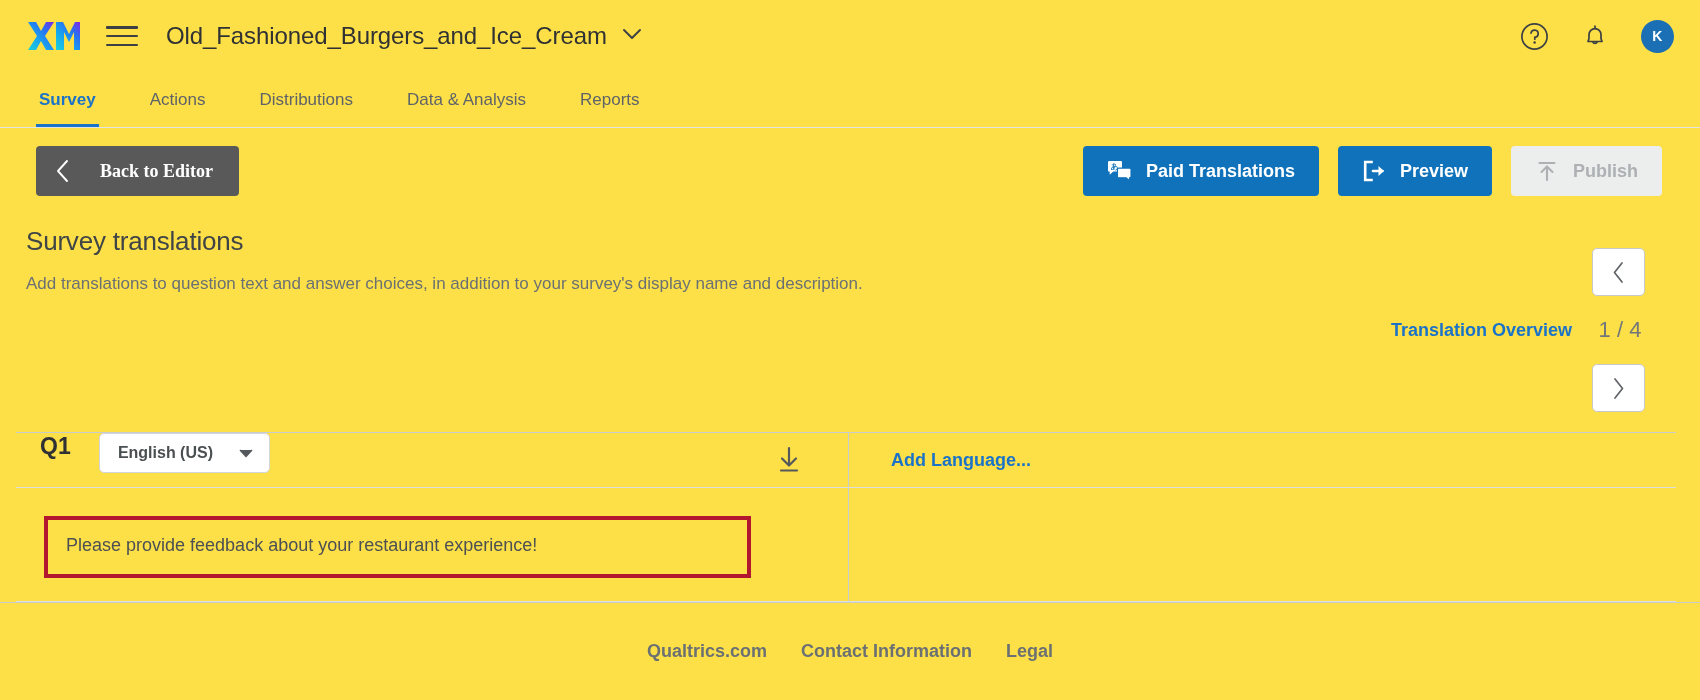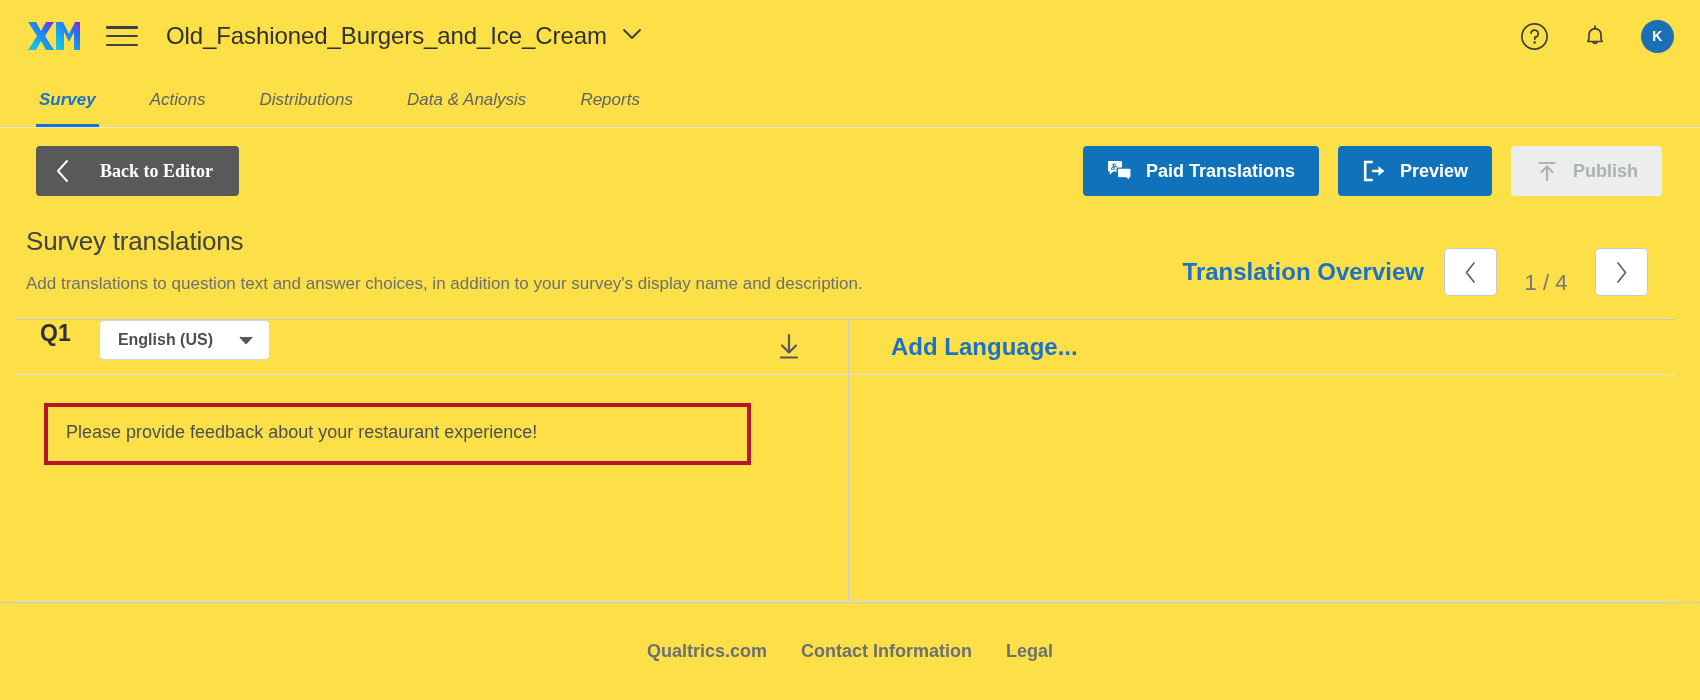--- a/index.html
+++ b/index.html
@@ -107,21 +107,20 @@
 
   
   .navtabs {
     height: 56px;
     display: flex;
     align-items: stretch;
     padding: 0 0 0 36px;
     border-bottom: 1px solid #e3e4e5;
     flex: 0 0 auto;
     gap: 0;
-    font-style: italic;
   }
 
   .navtab {
     display: flex;
     align-items: center;
     font-size: 17px;
     color: #5f6368;
     cursor: pointer;
     padding: 0 3px;
     margin-right: 48px;
@@ -221,30 +220,31 @@
   .section-head-right {
     margin-left: auto;
     display: flex;
     align-items: center;
     gap: 20px;
     padding-top: 22px;
   }
 
   .link-blue {
     color: #1a73c8;
-    font-size: 24px;
+    font-size: 18px;
     font-weight: 700;
     cursor: pointer;
     white-space: nowrap;
   }
 
   .pager {
     display: flex;
-    align-items: flex-end;
+    align-items: flex-start;
     gap: 21px;
+    flex-direction: column;
   }
 
   .pager-btn {
     width: 53px;
     height: 48px;
     border: 1px solid #c6c9cb;
     border-radius: 5px;
     background: #ffffff;
     display: flex;
     align-items: center;

